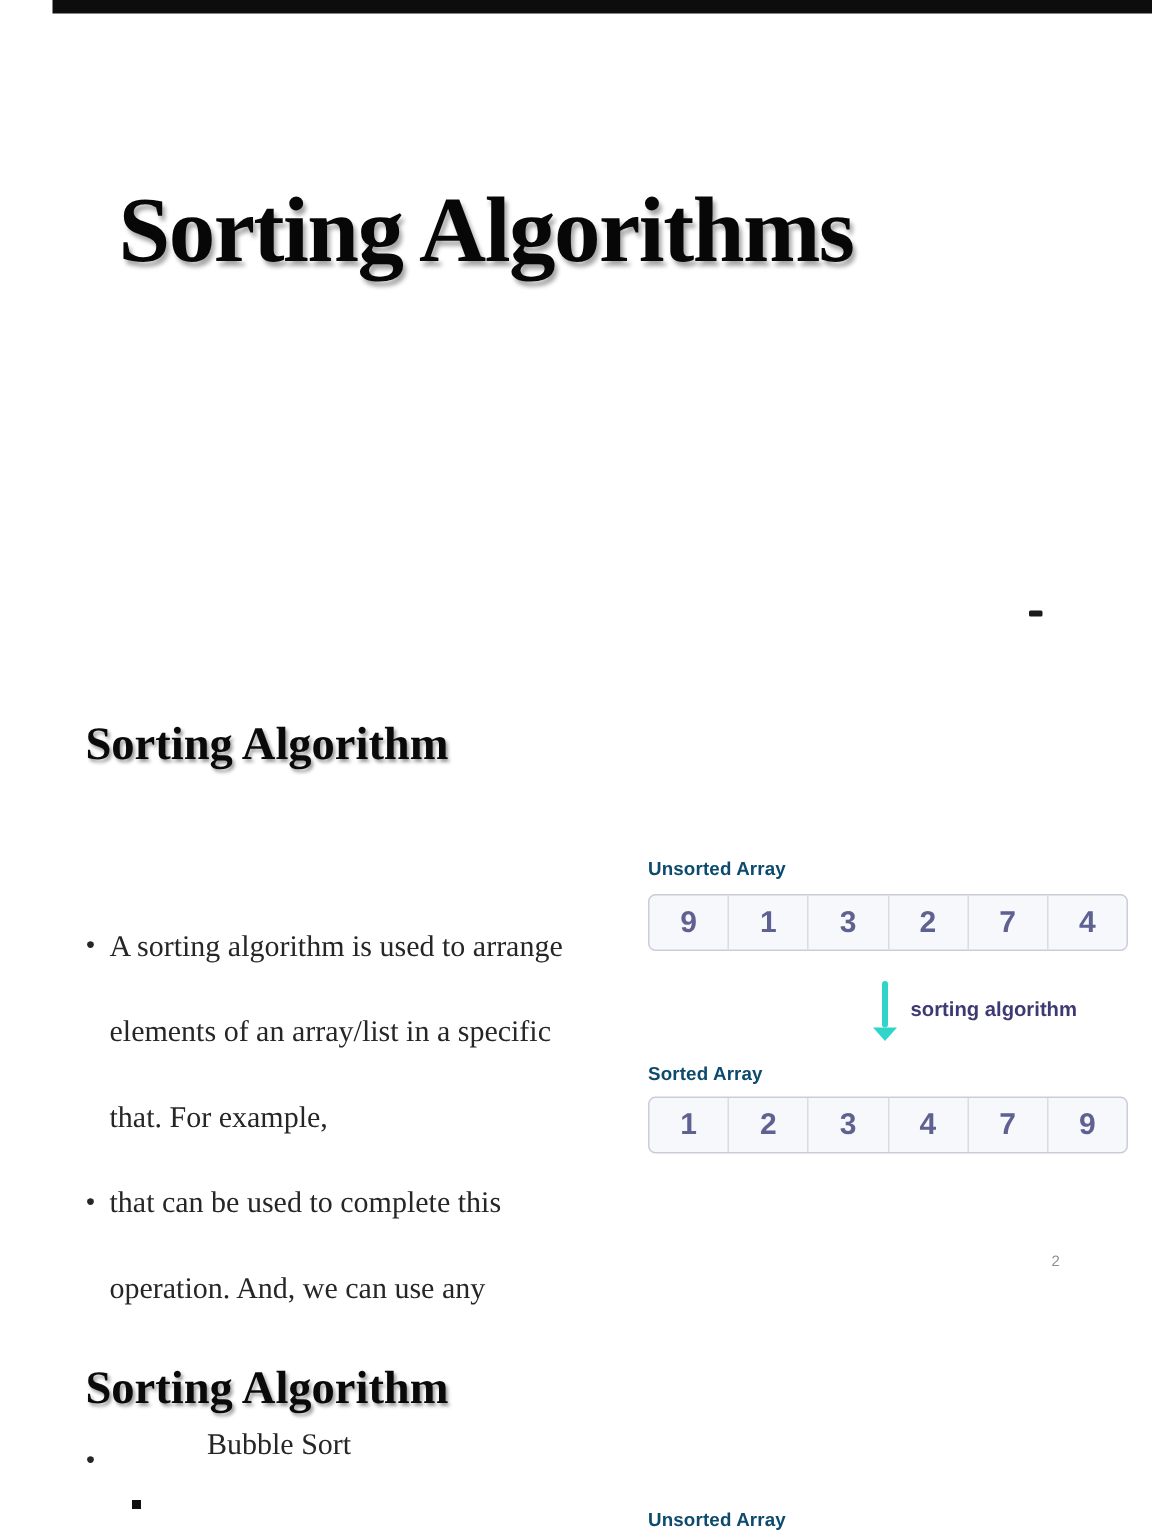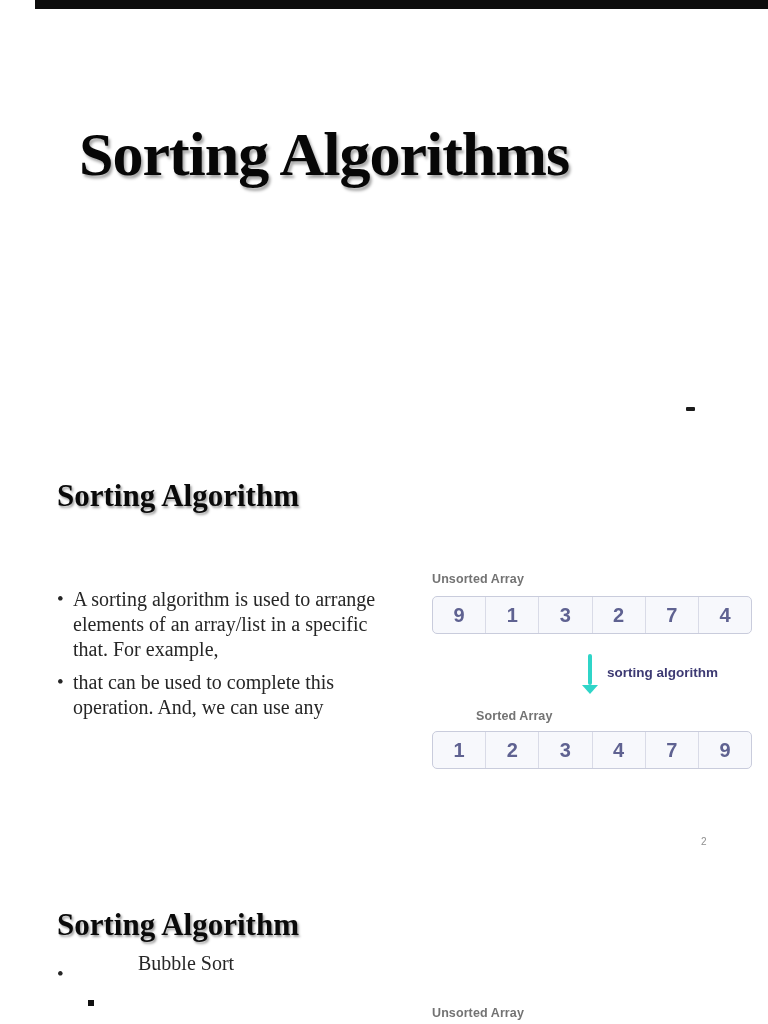--- a/index.html
+++ b/index.html
@@ -44,43 +44,43 @@
   .h-s3 { top: 906px; }
 
   
   .bullets {
     left: 57px; top: 587px; width: 352px;
     font-size: 20px; line-height: 25px; color: #262626;
   }
   .bullet-para { position: relative; padding-left: 16px; }
   .bullet-para + .bullet-para { margin-top: 8px; }
   .bullet-para .dot { position: absolute; left: 0; top: -1px; font-size: 19px; }
-  .bullet-line { white-space: nowrap; }
+  .bullet-line { white-space: nowrap; margin-top: 32px; }
 
   .s3-bullet {
     left: 57px; top: 962px; width: 400px;
     font-size: 20px; line-height: 25px; color: #262626;
     position: absolute; padding-left: 16px;
   }
   .s3-bullet .dot { position: absolute; left: 0; top: -1px; font-size: 19px; }
   .square-bullet {
     left: 88px; top: 1000px; width: 6px; height: 6px; background: #111;
   }
   .s3-sub-text {
     left: 138px; top: 952px; font-size: 20px; color: #262626; white-space: nowrap;
   }
 
   
   .diag-label {
     font-family: "Liberation Sans", sans-serif;
     font-weight: 700; font-size: 12.5px; letter-spacing: 0.1px;
-    color: #737373; white-space: nowrap;
+    color: #0c4a6e; white-space: nowrap;
   }
   .lab-unsorted { left: 432px; top: 572px; }
-  .lab-sorted   { left: 432px; top: 709px; margin-left: 44px; }
+  .lab-sorted   { left: 432px; top: 709px; }
   .lab-unsorted3 { left: 432px; top: 1006px; }
 
   .array-box {
     left: 432px; width: 320px; height: 38px;
     display: flex;
     background: #f7f8fc;
     border: 1.5px solid #c9ccdc;
     border-radius: 5px;
     overflow: hidden;
   }

